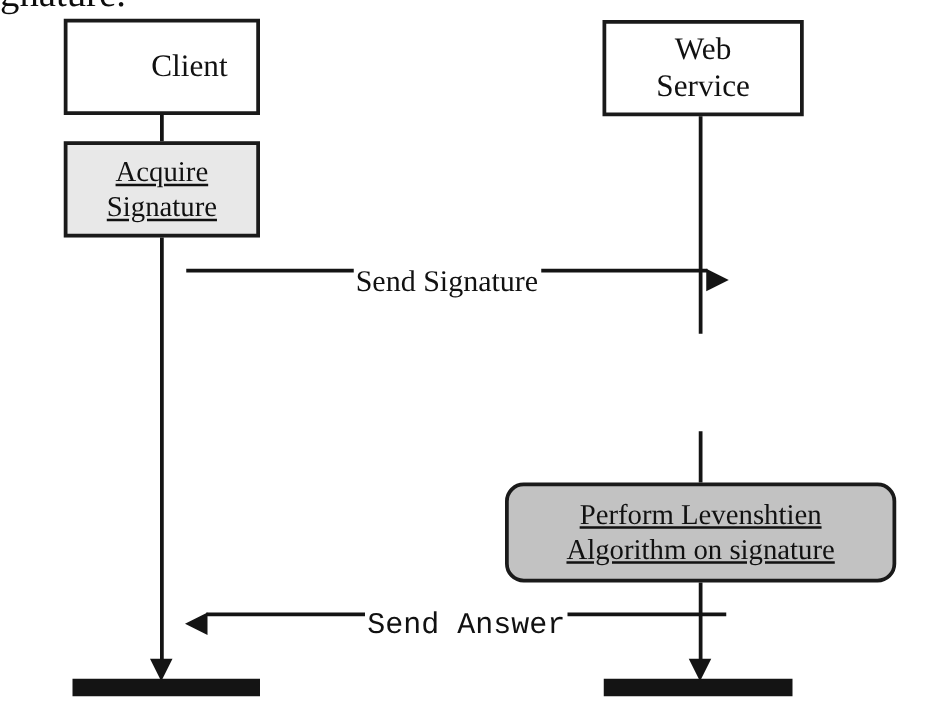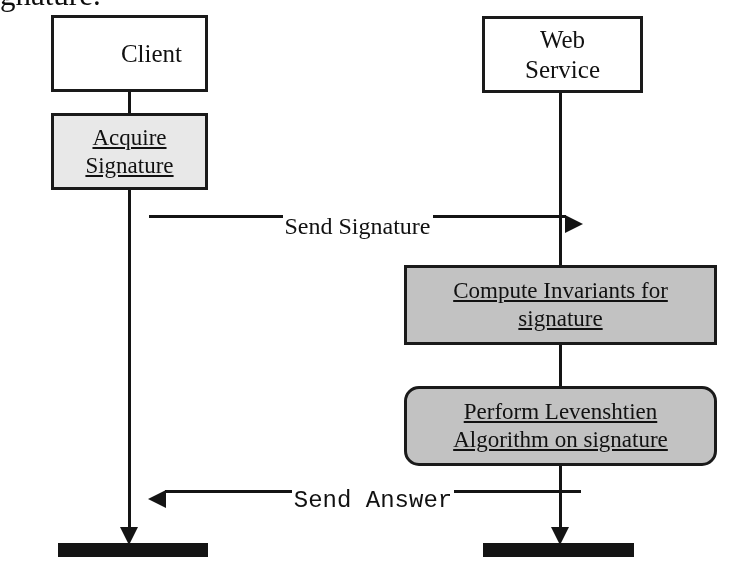--- a/index.html
+++ b/index.html
@@ -155,23 +155,20 @@
   <div class="arrowhead-down" style="left:120px; top:527px;"></div>
 
   <div class="terminator-bar" style="left:58px; top:543px; width:150px;"></div>
 
   <div class="actor-box" style="left:482px; top:16px; width:161px; height:77px;">
     <span class="label"><span>Web</span><br><span>Service</span></span>
   </div>
 
   <div class="lifeline" style="left:559px; top:93px; height:174px;"></div>
 
-  <div class="action-box dark" style="left:404px; top:265px; width:313px; height:80px;">
-    <span class="label"><span>Compute Invariants for</span><br><span>signature</span></span>
-  </div>
 
   <div class="lifeline" style="left:559px; top:345px; height:41px;"></div>
 
   <div class="action-box dark" style="left:404px; top:386px; width:313px; height:80px;border-radius:15px;">
     <span class="label"><span>Perform Levenshtien</span><br><span>Algorithm on signature</span></span>
   </div>
 
   <div class="lifeline" style="left:559px; top:466px; height:69px;"></div>
 
   <div class="arrowhead-down" style="left:551px; top:527px;"></div>

